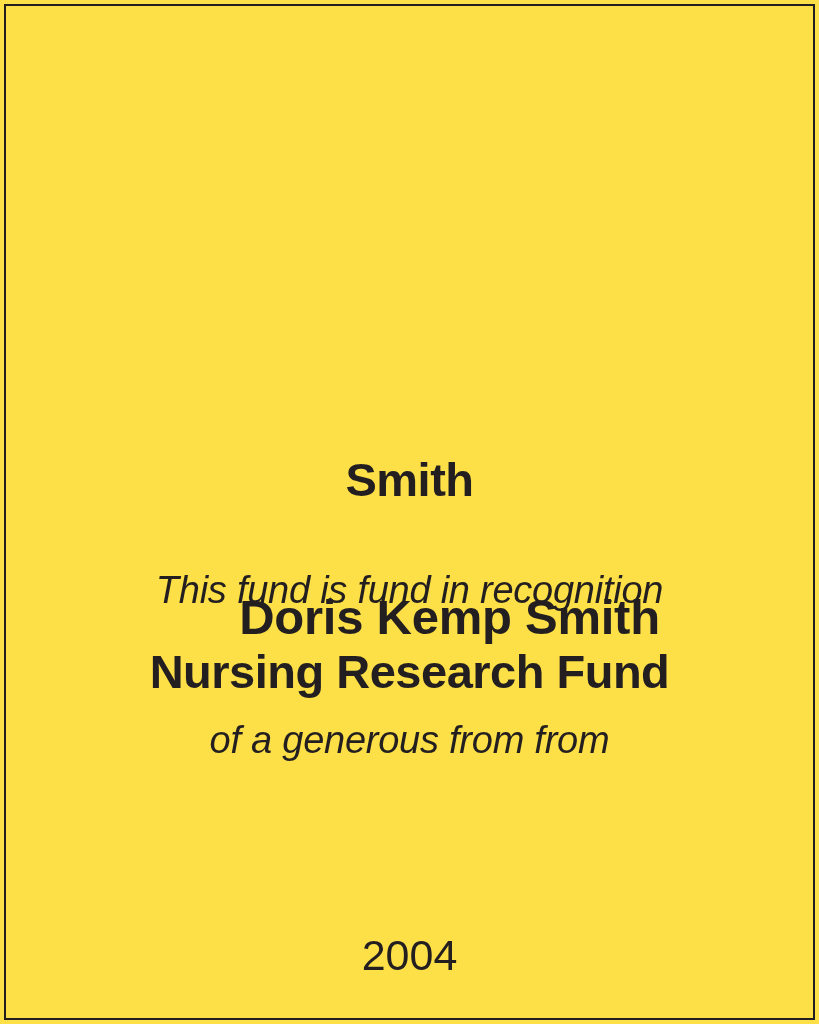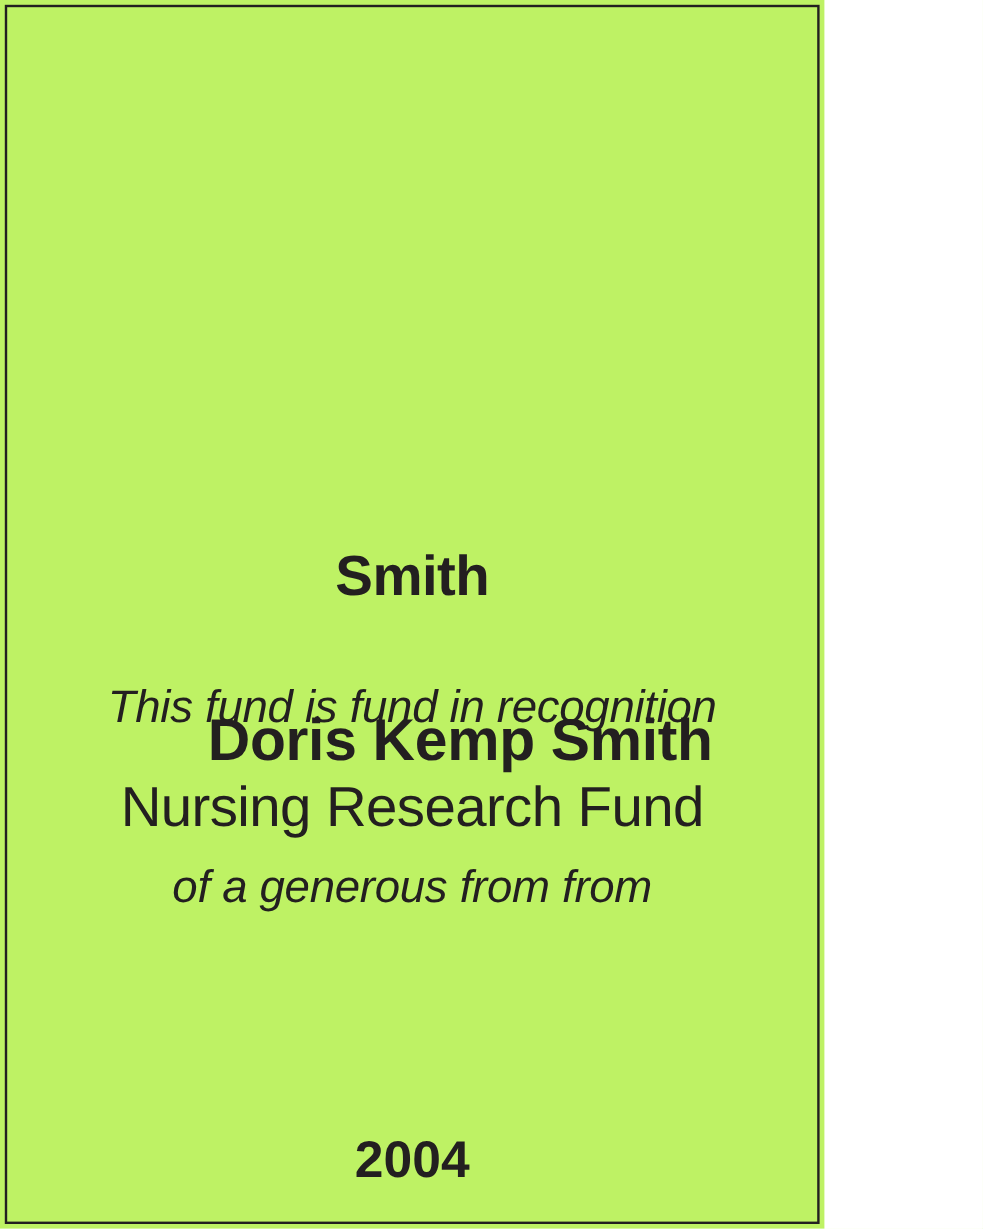--- a/index.html
+++ b/index.html
@@ -2,23 +2,23 @@
 <html><head>
 <meta charset="utf-8">
 <style>
   html, body {
     margin: 0;
     padding: 0;
     background: #ffffff;
   }
   .plaque {
     position: relative;
-    width: 687px;
+    width: 819px;
     height: 1024px;
-    background: #bef264;
+    background: #fde047;
     font-family: "Liberation Sans", sans-serif;
     color: #231f20;
     overflow: hidden;
   }
   .plaque-border {
     position: absolute;
     top: 4px;
     left: 4px;
     right: 4px;
     bottom: 4px;
@@ -35,21 +35,21 @@
   .title-block {
     top: 320px;
     font-size: 47px;
     line-height: 64px;
     letter-spacing: -0.5px;
   }
   .title-line1 {
     font-weight: 700;
   }
   .title-line2 {
-    font-weight: 400;
+    font-weight: 700;
   }
   .dedication-block {
     top: 465px;
     font-size: 38px;
     line-height: 50px;
     font-style: italic;
     font-weight: 400;
     letter-spacing: -0.25px;
   }
   .donor-block {
@@ -57,22 +57,21 @@
     font-size: 49px;
     line-height: 56px;
     font-weight: 600;
     letter-spacing: -0.25px;
     margin-left: 40px;
   }
   .year-block {
     top: 931px;
     font-size: 43px;
     line-height: 48px;
-    font-weight: 700;
-    margin-top: 12px;
+    font-weight: 400;
   }
 </style>
 </head>
 <body>
 
 <div class="plaque">
 
   <div class="plaque-border"></div>
 
   <div class="text-block title-block">

